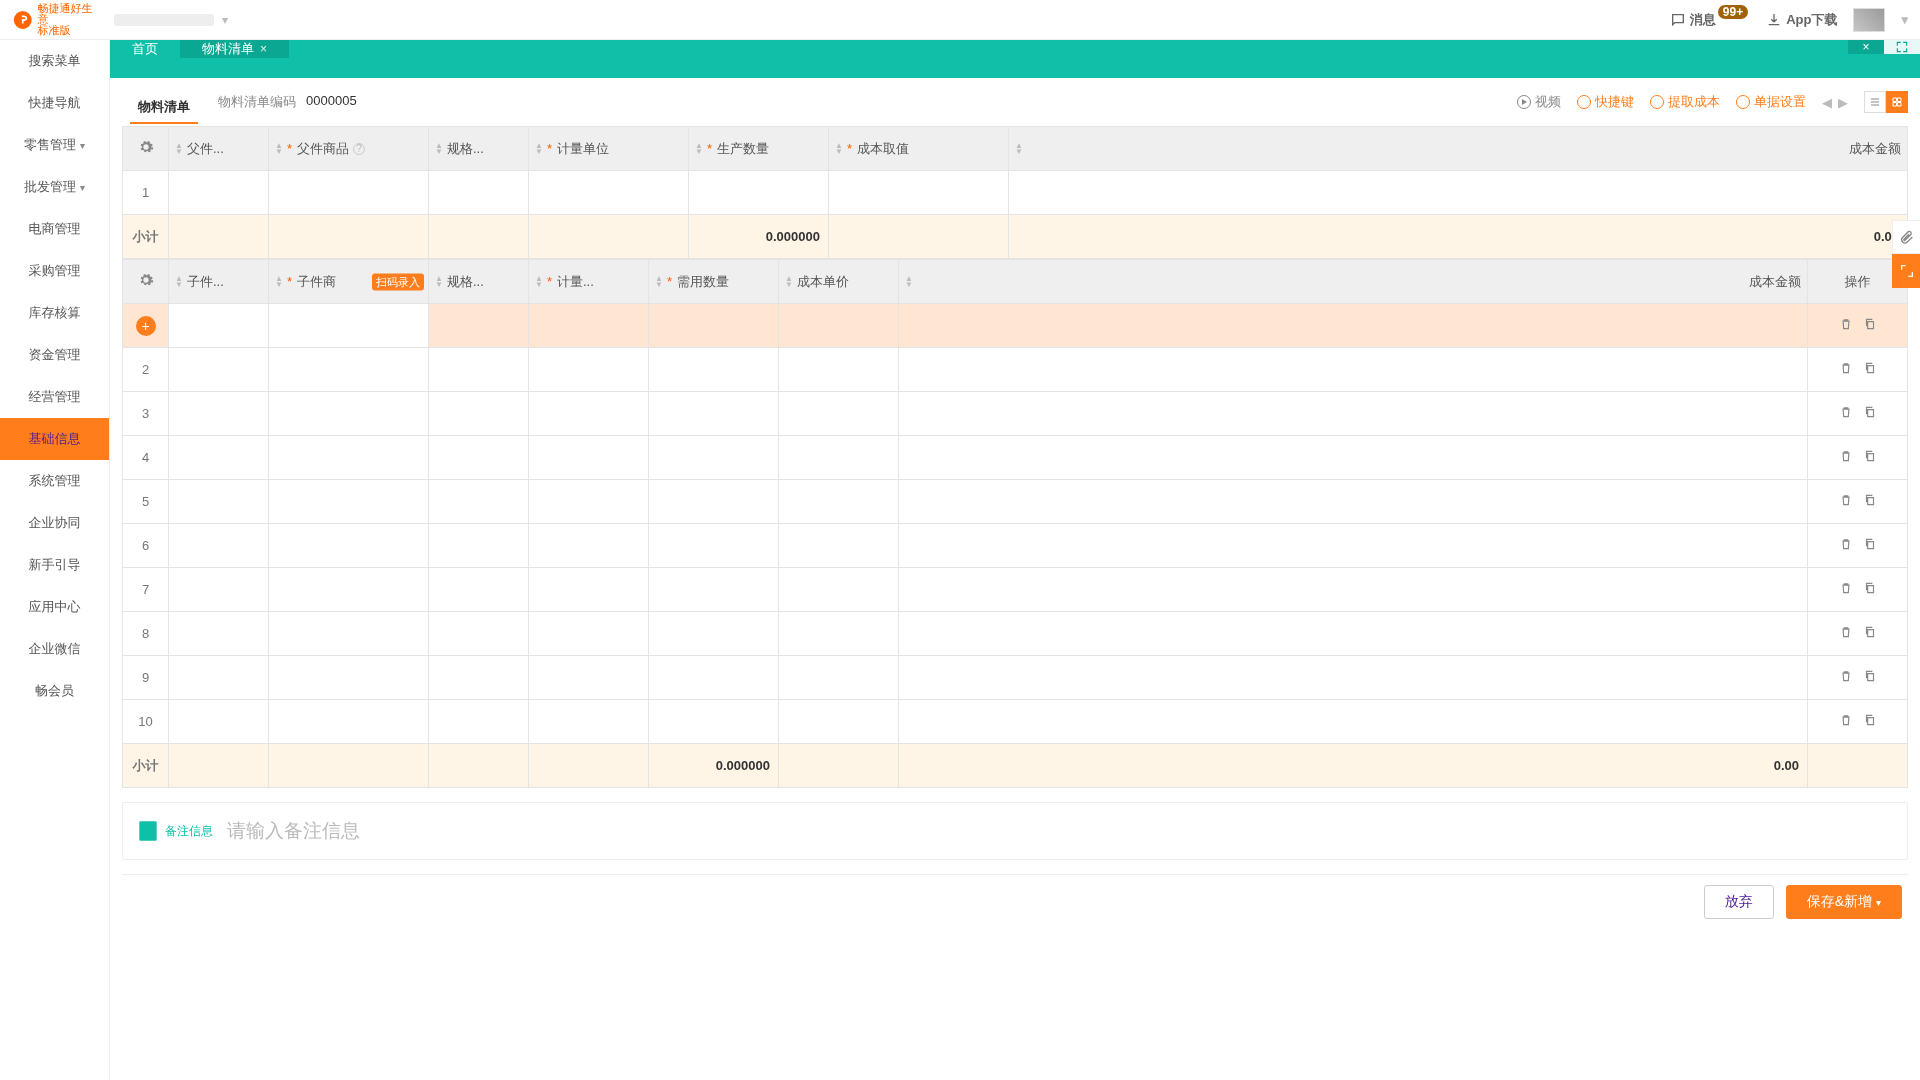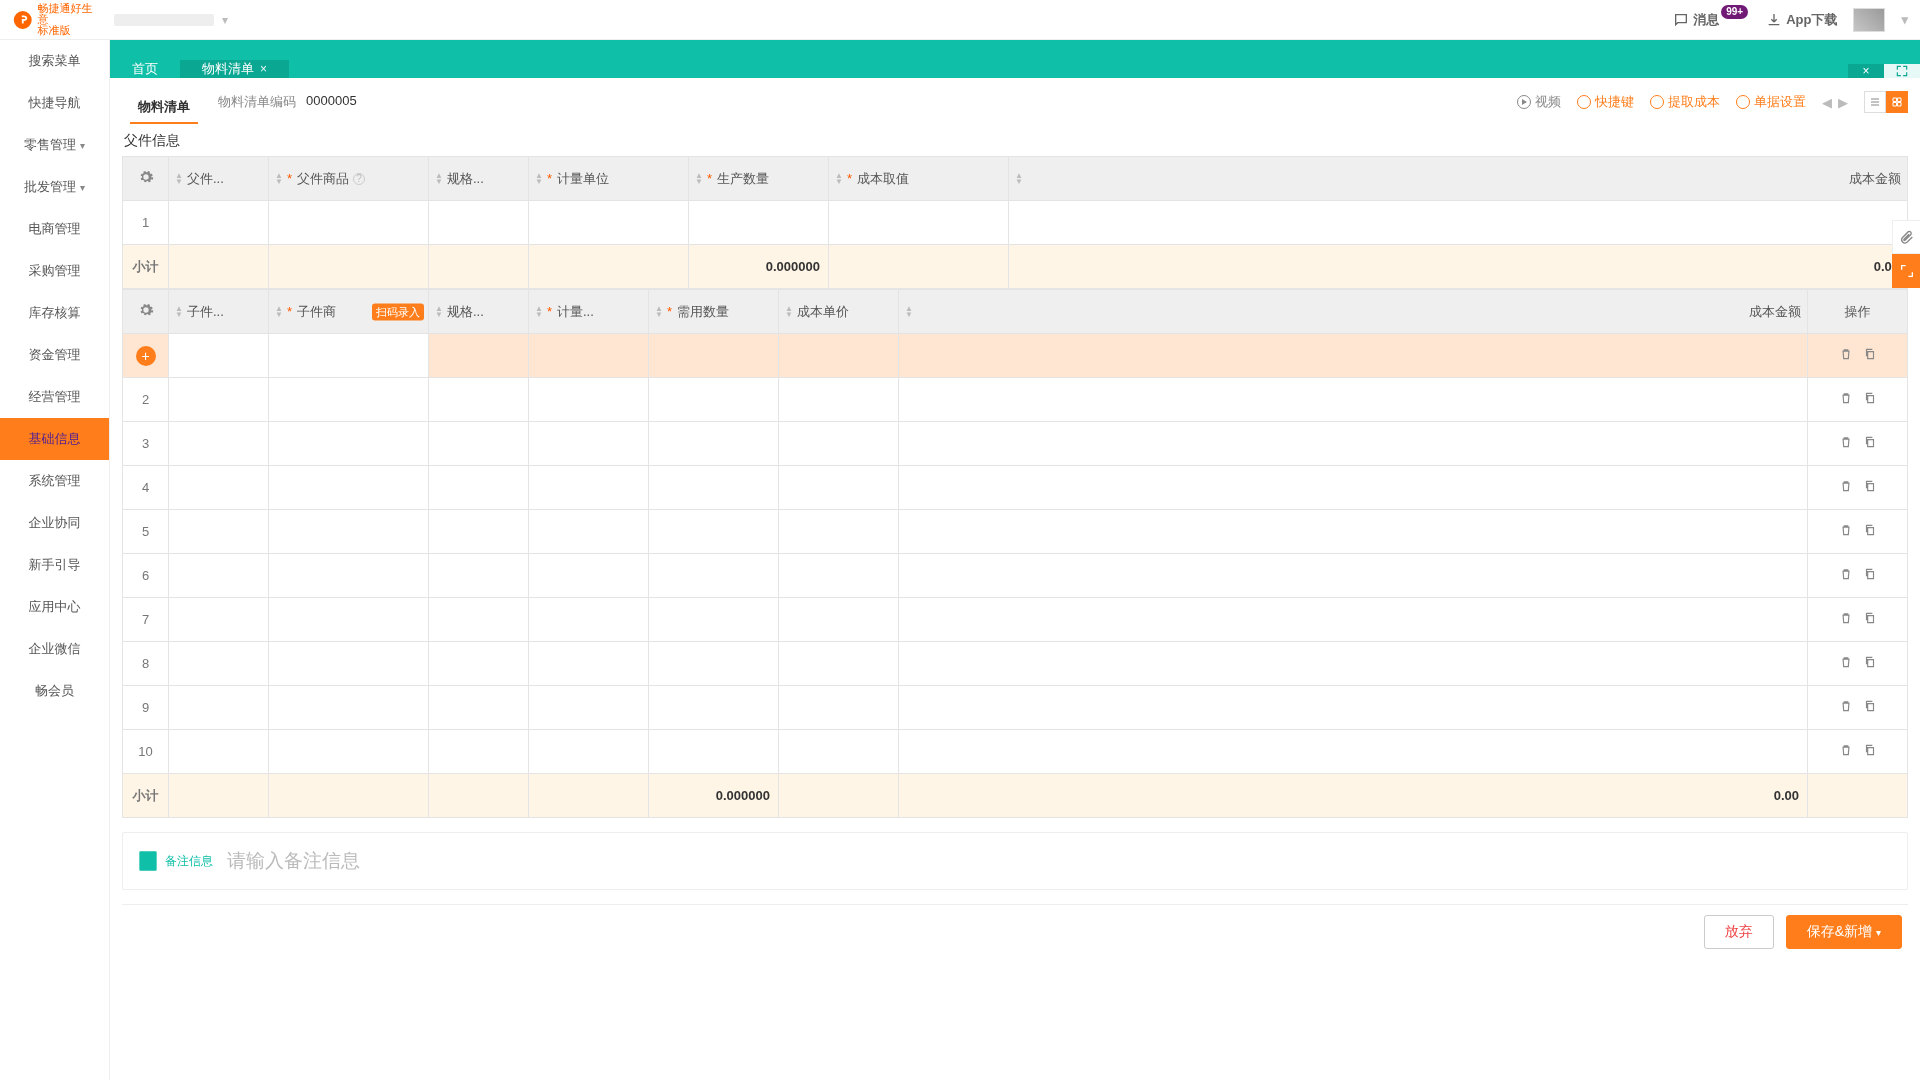--- a/index.html
+++ b/index.html
@@ -6,34 +6,34 @@
 body { font-family: "Microsoft YaHei", Arial, sans-serif; font-size: 12px; color: #333; background: #fff; width: 1920px; height: 1080px; overflow: hidden; position: relative; }
 
 
 .header { height: 40px; display: flex; align-items: center; padding: 0 12px; border-bottom: 1px solid #eee; }
 .logo { width: 90px; height: 36px; display: flex; align-items: center; gap: 4px; }
 .logo-icon { width: 22px; height: 22px; color: #f60; }
 .logo-txt { font-size: 11px; color: #f60; line-height: 1; }
 .header-tenant { width: 180px; height: 28px; margin-left: 12px; display: flex; align-items: center; color: #bbb; gap: 8px; }
 .header-right { margin-left: auto; display: flex; align-items: center; gap: 16px; font-size: 13px; color: #666; font-weight: bold; }
 .header-right .item { display: flex; align-items: center; gap: 4px; cursor: pointer; }
-.badge { background: #701a75; color: #fff; border-radius: 8px; padding: 0 5px; font-size: 10px; line-height: 14px; position: relative; top: -8px; left: -2px; }
+.badge { background: #a16207; color: #fff; border-radius: 8px; padding: 0 5px; font-size: 12px; line-height: 14px; position: relative; top: -8px; left: -2px; }
 .avatar { width: 32px; height: 24px; background: linear-gradient(45deg,#c6c6c6,#9a9a9a); border: 1px solid #ddd; }
 
 
 .shell { display: flex; height: calc(100% - 40px); }
 .sidebar { width: 110px; background: #fff; border-right: 1px solid #eee; display: flex; flex-direction: column; }
 .sidebar .side-item { height: 42px; display: flex; align-items: center; justify-content: center; gap: 4px; font-size: 13px; color: #555; cursor: pointer; }
 .sidebar .side-item.active { background: #ff7d1a; color: #4c1d95; }
 .sidebar .chev { font-size: 10px; color: #888; }
 
 .main { flex: 1; display: flex; flex-direction: column; min-width: 0; }
 
 
-.tabbar { height: 38px; background: #0fbfa8; display: flex; align-items: flex-end; position: relative; }
+.tabbar { height: 38px; background: #0fbfa8; display: flex; align-items: flex-start; position: relative; }
 .tabbar .tab { padding: 0 22px; display: flex; align-items: center; color: #fff; font-size: 13px; cursor: pointer; position: relative; }
 .tabbar .tab.active { background: #0aa893; }
 .tabbar .tab .close { margin-left: 6px; font-size: 12px; opacity: .9; }
 .tabbar .right { margin-left: auto; display: flex; align-items: center; }
 .tabbar .tab-close-all { width: 36px; display: flex; align-items: center; justify-content: center; color: #fff; background: #0aa893; cursor: pointer; }
 .tabbar .expand { width: 36px; display: flex; align-items: center; justify-content: center; color: #0aa893; background: #e6f9f6; cursor: pointer; }
 
 
 .content { flex: 1; padding: 0 12px 0 12px; overflow: hidden; display: flex; flex-direction: column; }
 
@@ -79,21 +79,21 @@
 
 .remarks { margin-top: 14px; display: flex; align-items: center; gap: 14px; border: 1px solid #eee; border-radius: 2px; padding: 10px 12px; }
 .remarks .ricon { display: flex; flex-direction: row; align-items: center; gap: 4px; color: #0fbfa8; font-size: 12px; }
 .remarks .ricon svg { width: 26px; height: 26px; }
 .remarks input { flex: 1; border: none; outline: none; height: 36px; font-size: 19px; color: #666; }
 .remarks input::placeholder { color: #bbb; }
 
 
 .footer { margin-top: 14px; display: flex; justify-content: flex-end; gap: 12px; padding: 10px 6px; border-top: 1px solid #eee; }
 .btn { height: 34px; padding: 0 20px; border-radius: 3px; font-size: 14px; cursor: pointer; display: inline-flex; align-items: center; gap: 4px; }
-.btn.default { background: #fff; border: 1px solid #ccc; color: #ef4444; }
+.btn.default { background: #fff; border: 1px solid #ccc; color: #4c1d95; }
 .btn.primary { background: #ff7d1a; border: 1px solid #ff7d1a; color: #fff; }
 
 
 .float-gutter { position: absolute; right: 0; top: 220px; display: flex; flex-direction: column; }
 .float-gutter .g { width: 28px; height: 34px; display: flex; align-items: center; justify-content: center; color: #888; background: #fff; border: 1px solid #eee; border-right: none; cursor: pointer; }
 .float-gutter .g.active { background: #ff7d1a; color: #fff; border-color: #ff7d1a; }
 .float-gutter svg { width: 16px; height: 16px; }
 
 .ring { width:14px; height:14px; border:1.5px solid currentColor; border-radius:50%; display:inline-block; position:relative; }
 .ring.play::after { content:""; position:absolute; left:4px; top:3px; border-left:5px solid currentColor; border-top:3px solid transparent; border-bottom:3px solid transparent; }
@@ -248,21 +248,20 @@
               </span>
             <span class="active">
                 <svg width="12" height="12" viewBox="0 0 24 24">
                   <path stroke="currentColor" stroke-width="2" fill="none" d="M4 4h7v7H4zM13 4h7v7h-7zM4 13h7v7H4zM13 13h7v7h-7z"></path>
                 </svg>
               </span>
           </div>
         </div>
       </div>
 
-      <div class="section-title">父件信息</div>
       <table class="grid">
         <colgroup>
             <col style="width:46px">
             <col style="width:100px">
             <col style="width:160px">
             <col style="width:100px">
             <col style="width:160px">
             <col style="width:140px">
             <col style="width:180px">
             <col>

